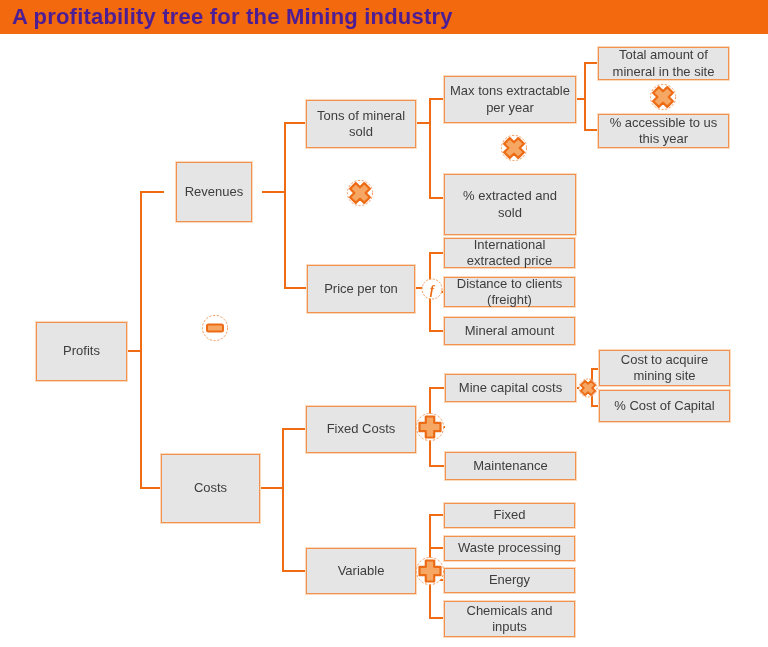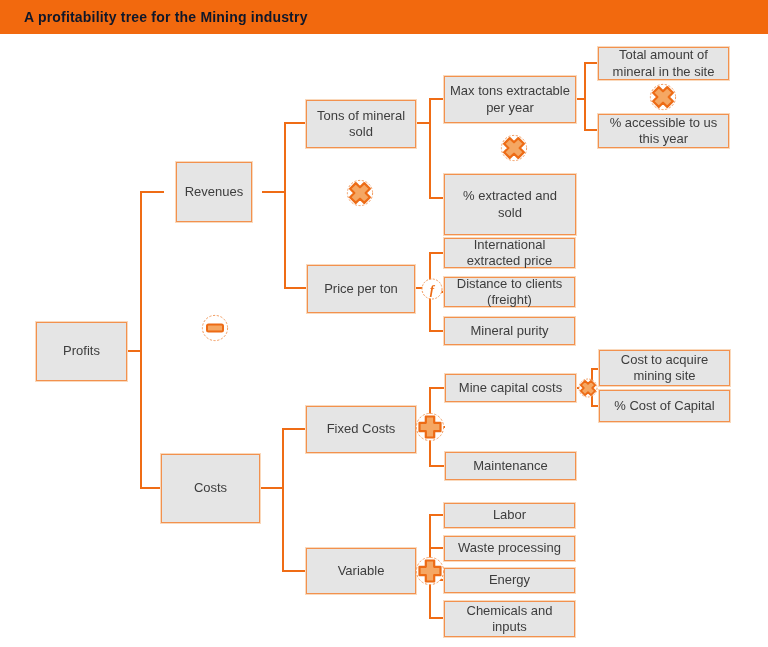--- a/index.html
+++ b/index.html
@@ -5,21 +5,21 @@
   html,body{margin:0;padding:0;background:#fff;}
   .stage{
     position:relative;width:768px;height:647px;overflow:hidden;
     font-family:"Liberation Sans", sans-serif;background:#fff;
   }
   .titlebar{
     position:absolute;left:0;top:0;width:768px;height:34px;
     background:#F2690E;display:flex;align-items:center;
   }
   .titlebar .title{
-    color:#0f172a;font-size:14px;font-weight:bold;padding-left:24px;
+    color:#4c1d95;font-size:22px;font-weight:bold;padding-left:12px;
     letter-spacing:.2px;
   }
   .box{
     position:absolute;background:#e5e5e5;border:1px solid #F2914E;
     box-shadow:0 0 0 1px #FAD9BC;
     display:flex;align-items:center;justify-content:center;
     text-align:center;color:#3D3D3D;font-size:13px;line-height:1.25;
     padding:2px 5px;box-sizing:border-box;z-index:2;
   }
   .hl{position:absolute;height:2px;background:#EF6C15;z-index:1;}
@@ -93,32 +93,32 @@
   <div class="box" style="left:307px;top:265px;width:108px;height:48px">Price per ton</div>
 
   <div class="box" style="left:444px;top:76px;width:132px;height:47px">Max tons extractable per year</div>
   <div class="box" style="left:444px;top:174px;width:132px;height:61px">% extracted and sold</div>
 
   <div class="box" style="left:598px;top:47px;width:131px;height:33px">Total amount of mineral in the site</div>
   <div class="box" style="left:598px;top:114px;width:131px;height:34px">% accessible to us this year</div>
 
   <div class="box" style="left:444px;top:238px;width:131px;height:30px">International extracted price</div>
   <div class="box" style="left:444px;top:277px;width:131px;height:30px">Distance to clients (freight)</div>
-  <div class="box" style="left:444px;top:317px;width:131px;height:28px">Mineral purity</div>
+  <div class="box" style="left:444px;top:317px;width:131px;height:28px">Mineral amount</div>
 
   <div class="box" style="left:306px;top:406px;width:110px;height:47px">Fixed Costs</div>
   <div class="box" style="left:306px;top:548px;width:110px;height:46px">Variable</div>
 
   <div class="box" style="left:445px;top:374px;width:131px;height:28px">Mine capital costs</div>
   <div class="box" style="left:445px;top:452px;width:131px;height:28px">Maintenance</div>
 
   <div class="box" style="left:599px;top:350px;width:131px;height:36px">Cost to acquire mining site</div>
   <div class="box" style="left:599px;top:390px;width:131px;height:32px">% Cost of Capital</div>
 
-  <div class="box" style="left:444px;top:503px;width:131px;height:25px">Labor</div>
+  <div class="box" style="left:444px;top:503px;width:131px;height:25px">Fixed</div>
   <div class="box" style="left:444px;top:536px;width:131px;height:25px">Waste processing</div>
   <div class="box" style="left:444px;top:568px;width:131px;height:25px">Energy</div>
   <div class="box" style="left:444px;top:601px;width:131px;height:36px">Chemicals and inputs</div>
 
   <span class="icon" style="left:201px;top:314px">
     <svg width="28" height="28" viewBox="-14 -14 28 28">
       <circle r="12.6" fill="#fff" stroke="#F29B5F" stroke-width="1" stroke-dasharray="2.2 1.6"></circle>
       <rect x="-8" y="-3.5" width="16" height="7" rx="1.5" fill="#F5A763" stroke="#ED6B15" stroke-width="2"></rect>
     </svg>
   </span>

